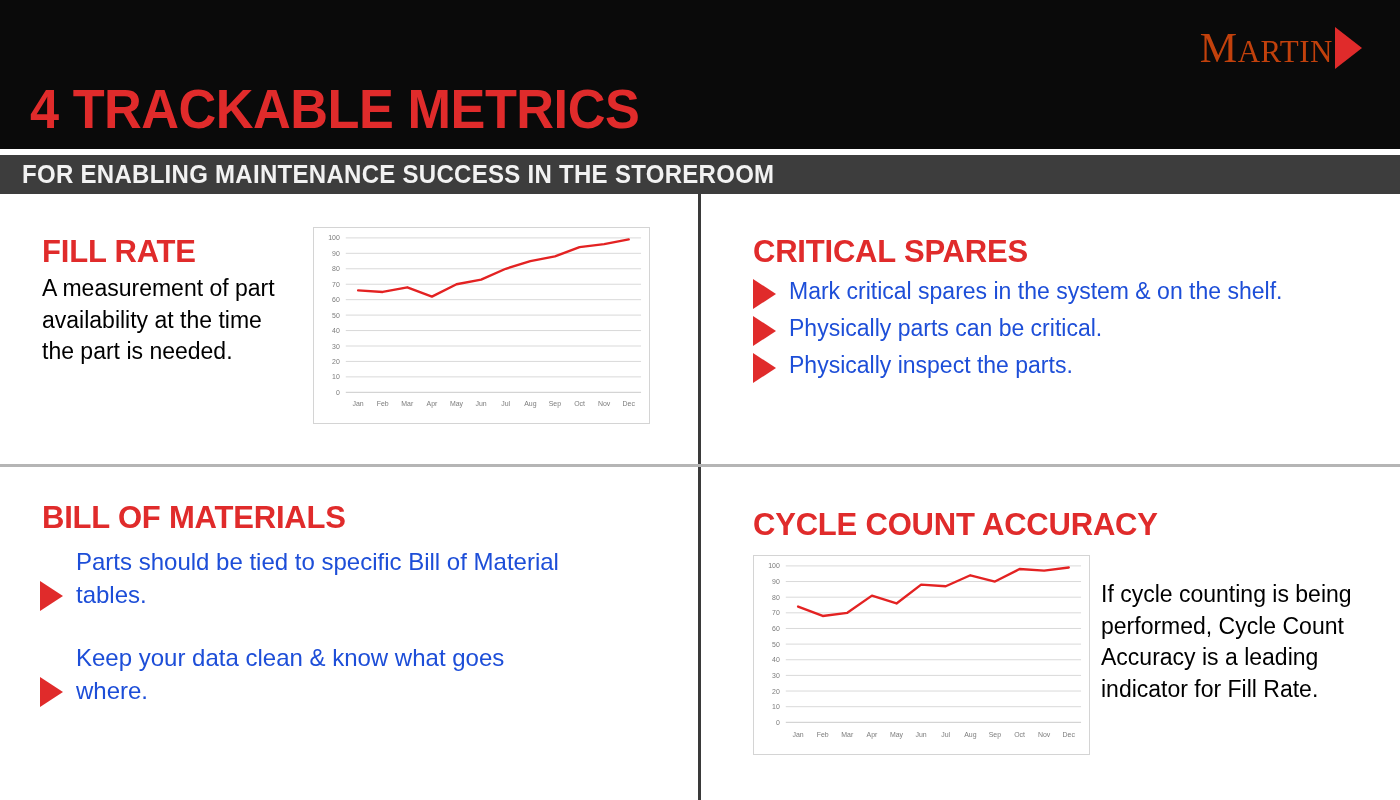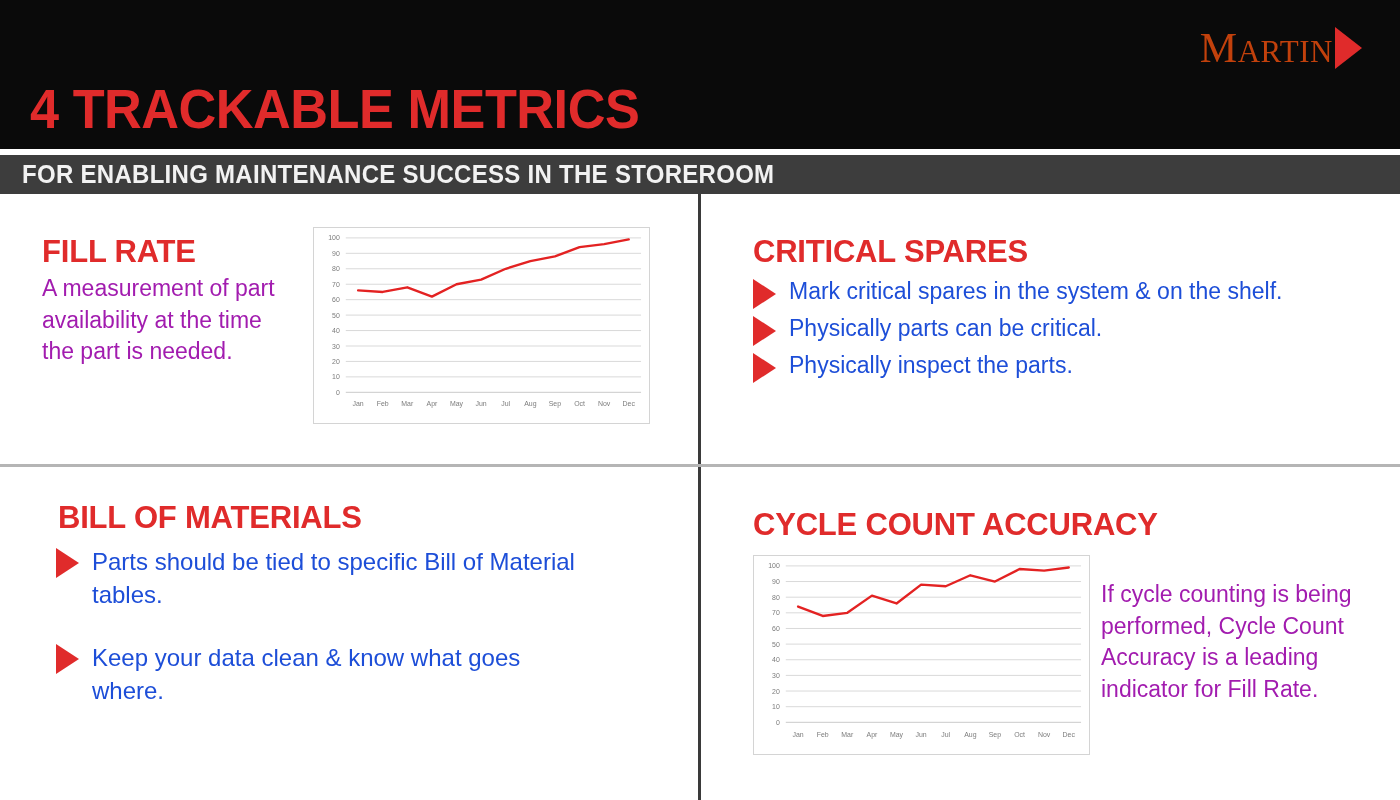--- a/index.html
+++ b/index.html
@@ -89,59 +89,59 @@
     position: absolute;
     left: 0; top: 464px;
     width: 1400px; height: 3px;
     background: #b5b5b5;
   }
 
   
   .quad { position: absolute; }
   #quad-fill-rate       { left: 0px;   top: 194px; width: 698px; height: 270px; }
   #quad-critical-spares { left: 701px; top: 194px; width: 699px; height: 305px; }
-  #quad-bom             { left: 16px;   top: 467px; width: 824px; height: 333px; }
+  #quad-bom             { left: 0px;   top: 467px; width: 824px; height: 333px; }
   #quad-cycle-count     { left: 701px; top: 467px; width: 699px; height: 333px; }
 
   .q-title {
     color: #e02b2b;
     font-size: 31px;
     font-weight: bold;
     letter-spacing: -0.2px;
     line-height: 1;
     white-space: nowrap;
   }
   #quad-fill-rate .q-title       { position: absolute; left: 42px; top: 42px; }
   #quad-critical-spares .q-title { position: absolute; left: 52px; top: 42px; }
   #quad-bom .q-title             { position: absolute; left: 42px; top: 35px; }
   #quad-cycle-count .q-title     { position: absolute; left: 52px; top: 42px; text-align: right; }
 
   .body-text {
-    color: #a21caf;
+    color: #000000;
     font-size: 23px;
     line-height: 1.38;
     font-weight: 400;
   }
   #fill-rate-desc {
     position: absolute;
     left: 42px; top: 79px;
     width: 255px;
   }
 
   
   .bullet-list { position: absolute; }
   #critical-spares-list { left: 52px; top: 82px; width: 560px; }
   #bom-list             { left: 40px; top: 78px; width: 520px; }
 
   .bullet-item {
     display: flex;
     align-items: flex-start;
   }
   #critical-spares-list .bullet-item { margin-bottom: 4px; }
-  #bom-list .bullet-item { margin-bottom: 30px; }
+  #bom-list .bullet-item { margin-bottom: 30px; align-items: flex-end; }
 
   .bullet-arrow {
     flex: 0 0 auto;
     width: 0; height: 0;
     border-top: 15px solid transparent;
     border-bottom: 15px solid transparent;
     border-left: 23px solid #e02b2b;
     margin-top: 3px;
     margin-right: 13px;
   }

